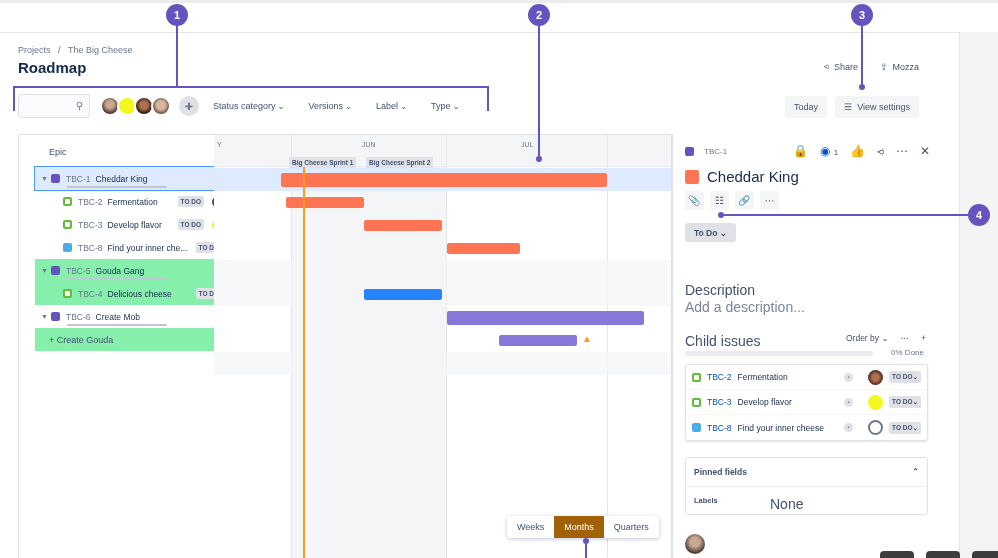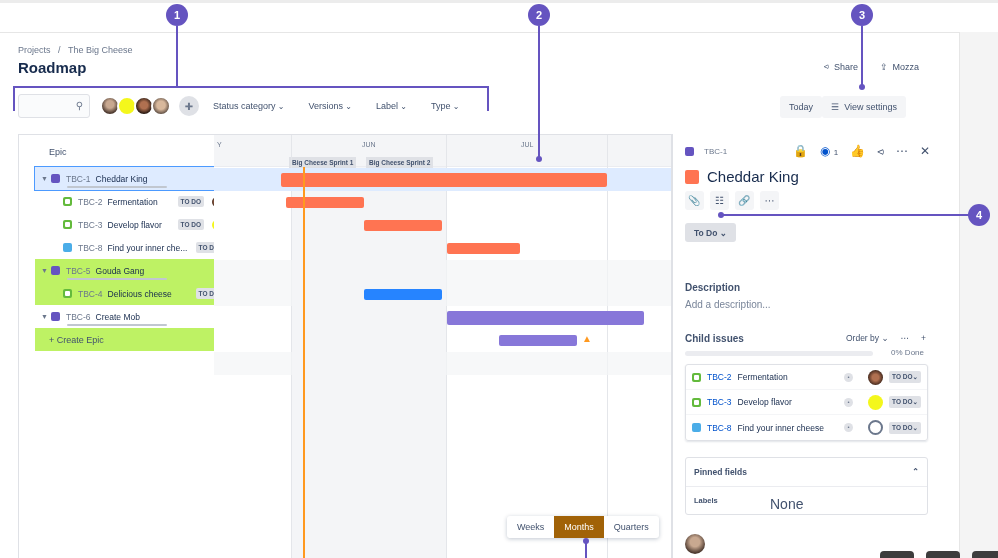--- a/index.html
+++ b/index.html
@@ -16,31 +16,31 @@
 .search .icon { position: absolute; right: 6px; top: 5px; font-size: 10px; color: #6b778c; }
 .avatars { display: flex; margin-left: 10px; align-items: center; }
 .av { width: 20px; height: 20px; border-radius: 50%; border: 2px solid #fff; margin-left: -3px; }
 .av.a1 { background: radial-gradient(circle at 50% 40%, #c8a890 30%, #4d3a30 70%); margin-left: 0; }
 .av.a2 { background: #f4f71c; }
 .av.a3 { background: radial-gradient(circle at 50% 45%, #b07050 30%, #2a1a12 70%); }
 .av.a4 { background: radial-gradient(circle at 50% 45%, #d8b89c 35%, #5a4a40 75%); }
 .add-user { width: 20px; height: 20px; border-radius: 50%; background: #dfe1e6; margin-left: 8px; font-size: 10px; color: #6b778c; display: flex; align-items: center; justify-content: center; }
 .filters { display: flex; gap: 24px; margin-left: 14px; font-size: 9px; color: #42526e; }
 .filters div::after { content: " \2304"; font-size: 8px; }
-.right-tools { position: absolute; right: 53px; top: 62px; display: flex; gap: 0; }
+.right-tools { position: absolute; right: 40px; top: 62px; display: flex; gap: 8px; }
 .btn { height: 22px; padding: 0 9px; background: #f4f5f7; border-radius: 3px; font-size: 9px; color: #42526e; display: flex; align-items: center; gap: 5px; }
 
 .roadmap { position: absolute; left: 18px; top: 101px; width: 654px; height: 425px; border: 1px solid #dfe1e6; border-bottom: none; }
 .epics { position: absolute; left: 16px; top: 0; width: 194px; height: 100%; border-right: 1px solid #dfe1e6; background: #fff; }
 .epics-head { height: 32px; padding: 12px 14px; font-size: 9px; color: #42526e; border-bottom: 1px solid #ebecf0; }
 .row { height: 23px; display: flex; align-items: center; font-size: 8.5px; color: #172b4d; position: relative; }
 .row.epic { padding-left: 6px; }
 .row.child { padding-left: 28px; }
 .row.sel { background: #deebff; outline: 1px solid #4c9aff; }
-.row.grey { background: #bef264; }
+.row.grey { background: #86efac; }
 .chev { font-size: 7px; color: #6b778c; width: 10px; }
 .ico { width: 9px; height: 9px; border-radius: 2px; margin-right: 6px; display: inline-block; position: relative; }
 .ico.epic { background: #6554c0; }
 .ico.story { background: #63ba3c; }
 .ico.story::after { content: ""; position: absolute; left: 2px; top: 2px; width: 5px; height: 5px; background: #fff; border-radius: 1px; }
 .ico.task { background: #4bade8; }
 .key { color: #6b778c; margin-right: 5px; }
 .badge { position: absolute; right: 6px; font-size: 6.5px; font-weight: bold; background: #dfe1e6; color: #42526e; padding: 2px 3px; border-radius: 2px; }
 .badge.with-av { right: 24px; }
 .mini-av { position: absolute; right: 6px; width: 10px; height: 10px; border-radius: 50%; }
@@ -63,22 +63,22 @@
 
 .panel { position: absolute; left: 672px; top: 101px; width: 266px; height: 425px; background: #fff; border-left: 1px solid #dfe1e6; }
 .p-top { position: absolute; left: 12px; top: 10px; right: 8px; display: flex; align-items: center; font-size: 8px; color: #6b778c; }
 .p-top .key2 { display: flex; align-items: center; gap: 4px; }
 .p-icons { margin-left: auto; display: flex; gap: 12px; font-size: 12px; color: #42526e; align-items: center; }
 .p-title { position: absolute; left: 12px; top: 34px; display: flex; align-items: center; gap: 8px; font-size: 15px; font-weight: 500; }
 .sq { width: 14px; height: 14px; background: #ff7452; border-radius: 2px; }
 .quick { position: absolute; left: 12px; top: 57px; display: flex; gap: 6px; }
 .quick div { width: 19px; height: 19px; background: #f4f5f7; border-radius: 3px; font-size: 10px; color: #42526e; display: flex; align-items: center; justify-content: center; }
 .status-btn { position: absolute; left: 12px; top: 89px; height: 19px; padding: 0 9px; background: #dfe1e6; border-radius: 3px; font-size: 8.5px; font-weight: bold; color: #42526e; display: flex; align-items: center; }
-.lbl { position: absolute; left: 12px; font-size: 10px; font-weight: bold; color: #42526e; }
-.muted { position: absolute; left: 12px; font-size: 10px; color: #7a869a; }
+.lbl { position: absolute; left: 12px; font-size: 14px; font-weight: normal; color: #42526e; }
+.muted { position: absolute; left: 12px; font-size: 14px; color: #7a869a; }
 .order { position: absolute; right: 12px; top: 199px; font-size: 8.5px; color: #42526e; display: flex; gap: 12px; }
 .pbar { position: absolute; left: 12px; top: 217px; width: 188px; height: 5px; border-radius: 3px; background: #ebecf0; }
 .pdone { position: absolute; right: 14px; top: 214px; font-size: 8px; color: #6b778c; }
 .children { position: absolute; left: 12px; top: 230px; width: 243px; border: 1px solid #dfe1e6; border-radius: 3px; box-shadow: 0 1px 2px rgba(9,30,66,.12); }
 .crow { height: 25px; display: flex; align-items: center; padding: 0 6px; font-size: 8.5px; border-bottom: 1px solid #f4f5f7; position: relative; }
 .crow .k { color: #0052cc; margin-right: 6px; }
 .crow .pri { position: absolute; right: 74px; width: 9px; height: 9px; border-radius: 50%; background: #dfe1e6; font-size: 6px; color: #6b778c; text-align: center; line-height: 9px; }
 .crow .ca { position: absolute; right: 44px; width: 15px; height: 15px; border-radius: 50%; }
 .crow .st { position: absolute; right: 6px; font-size: 6.5px; font-weight: bold; background: #dfe1e6; color: #42526e; padding: 2px 3px; border-radius: 2px; }
 .pinned { position: absolute; left: 12px; top: 323px; width: 243px; height: 58px; border: 1px solid #dfe1e6; border-radius: 3px; }
@@ -190,21 +190,21 @@
         <span>Delicious cheese</span>
         <span class="badge">TO DO</span>
       </div>
       <div class="row epic">
         <span class="chev">▼</span>
         <span class="ico epic"></span>
         <span class="key">TBC-6</span>
         <span>Create Mob</span>
         <span class="progress-line"></span>
       </div>
-      <div class="row grey create">+ Create Epic</div>
+      <div class="row grey create">+ Create Gouda</div>
     </div>
 
     <div class="timeline">
       <div class="shade" style="left:77px;width:155px;"></div>
       <div class="tl-head">
         <span class="month" style="left:3px;">Y</span>
         <span class="month" style="left:148px;">JUN</span>
         <span class="month" style="left:307px;">JUL</span>
         <span class="sprint" style="left:75px;">Big Cheese Sprint 1</span>
         <span class="sprint" style="left:152px;">Big Cheese Sprint 2</span>

